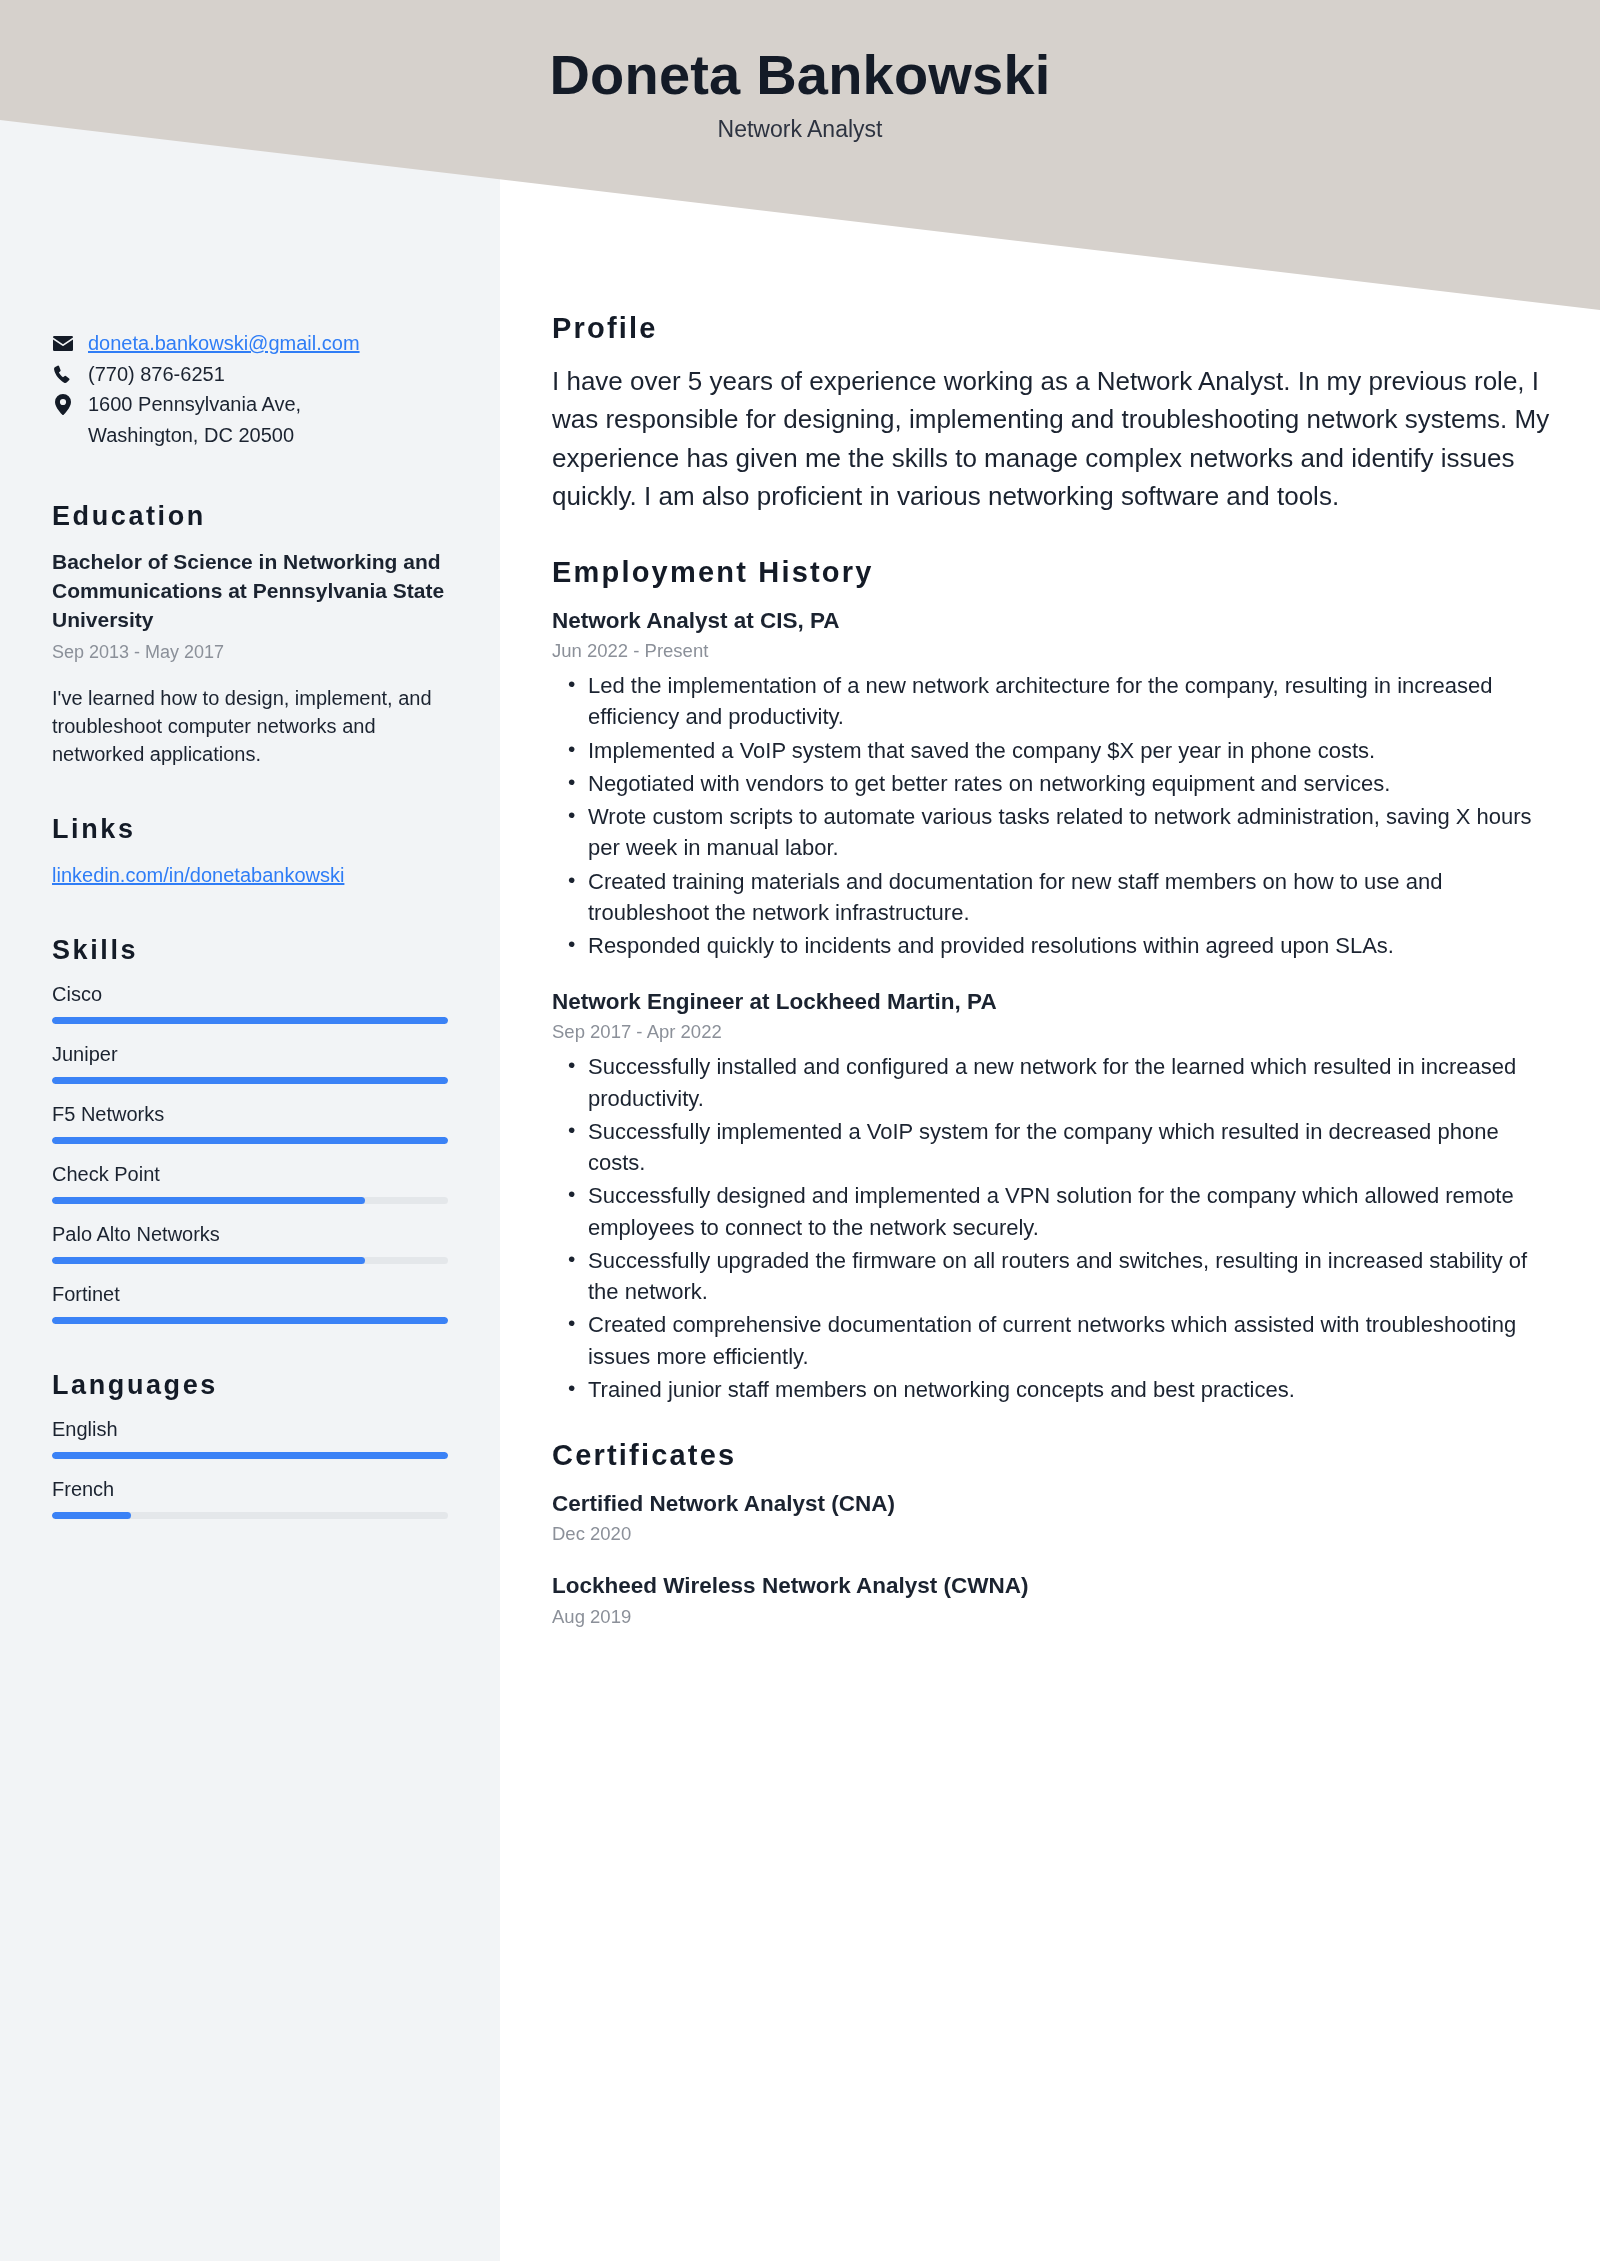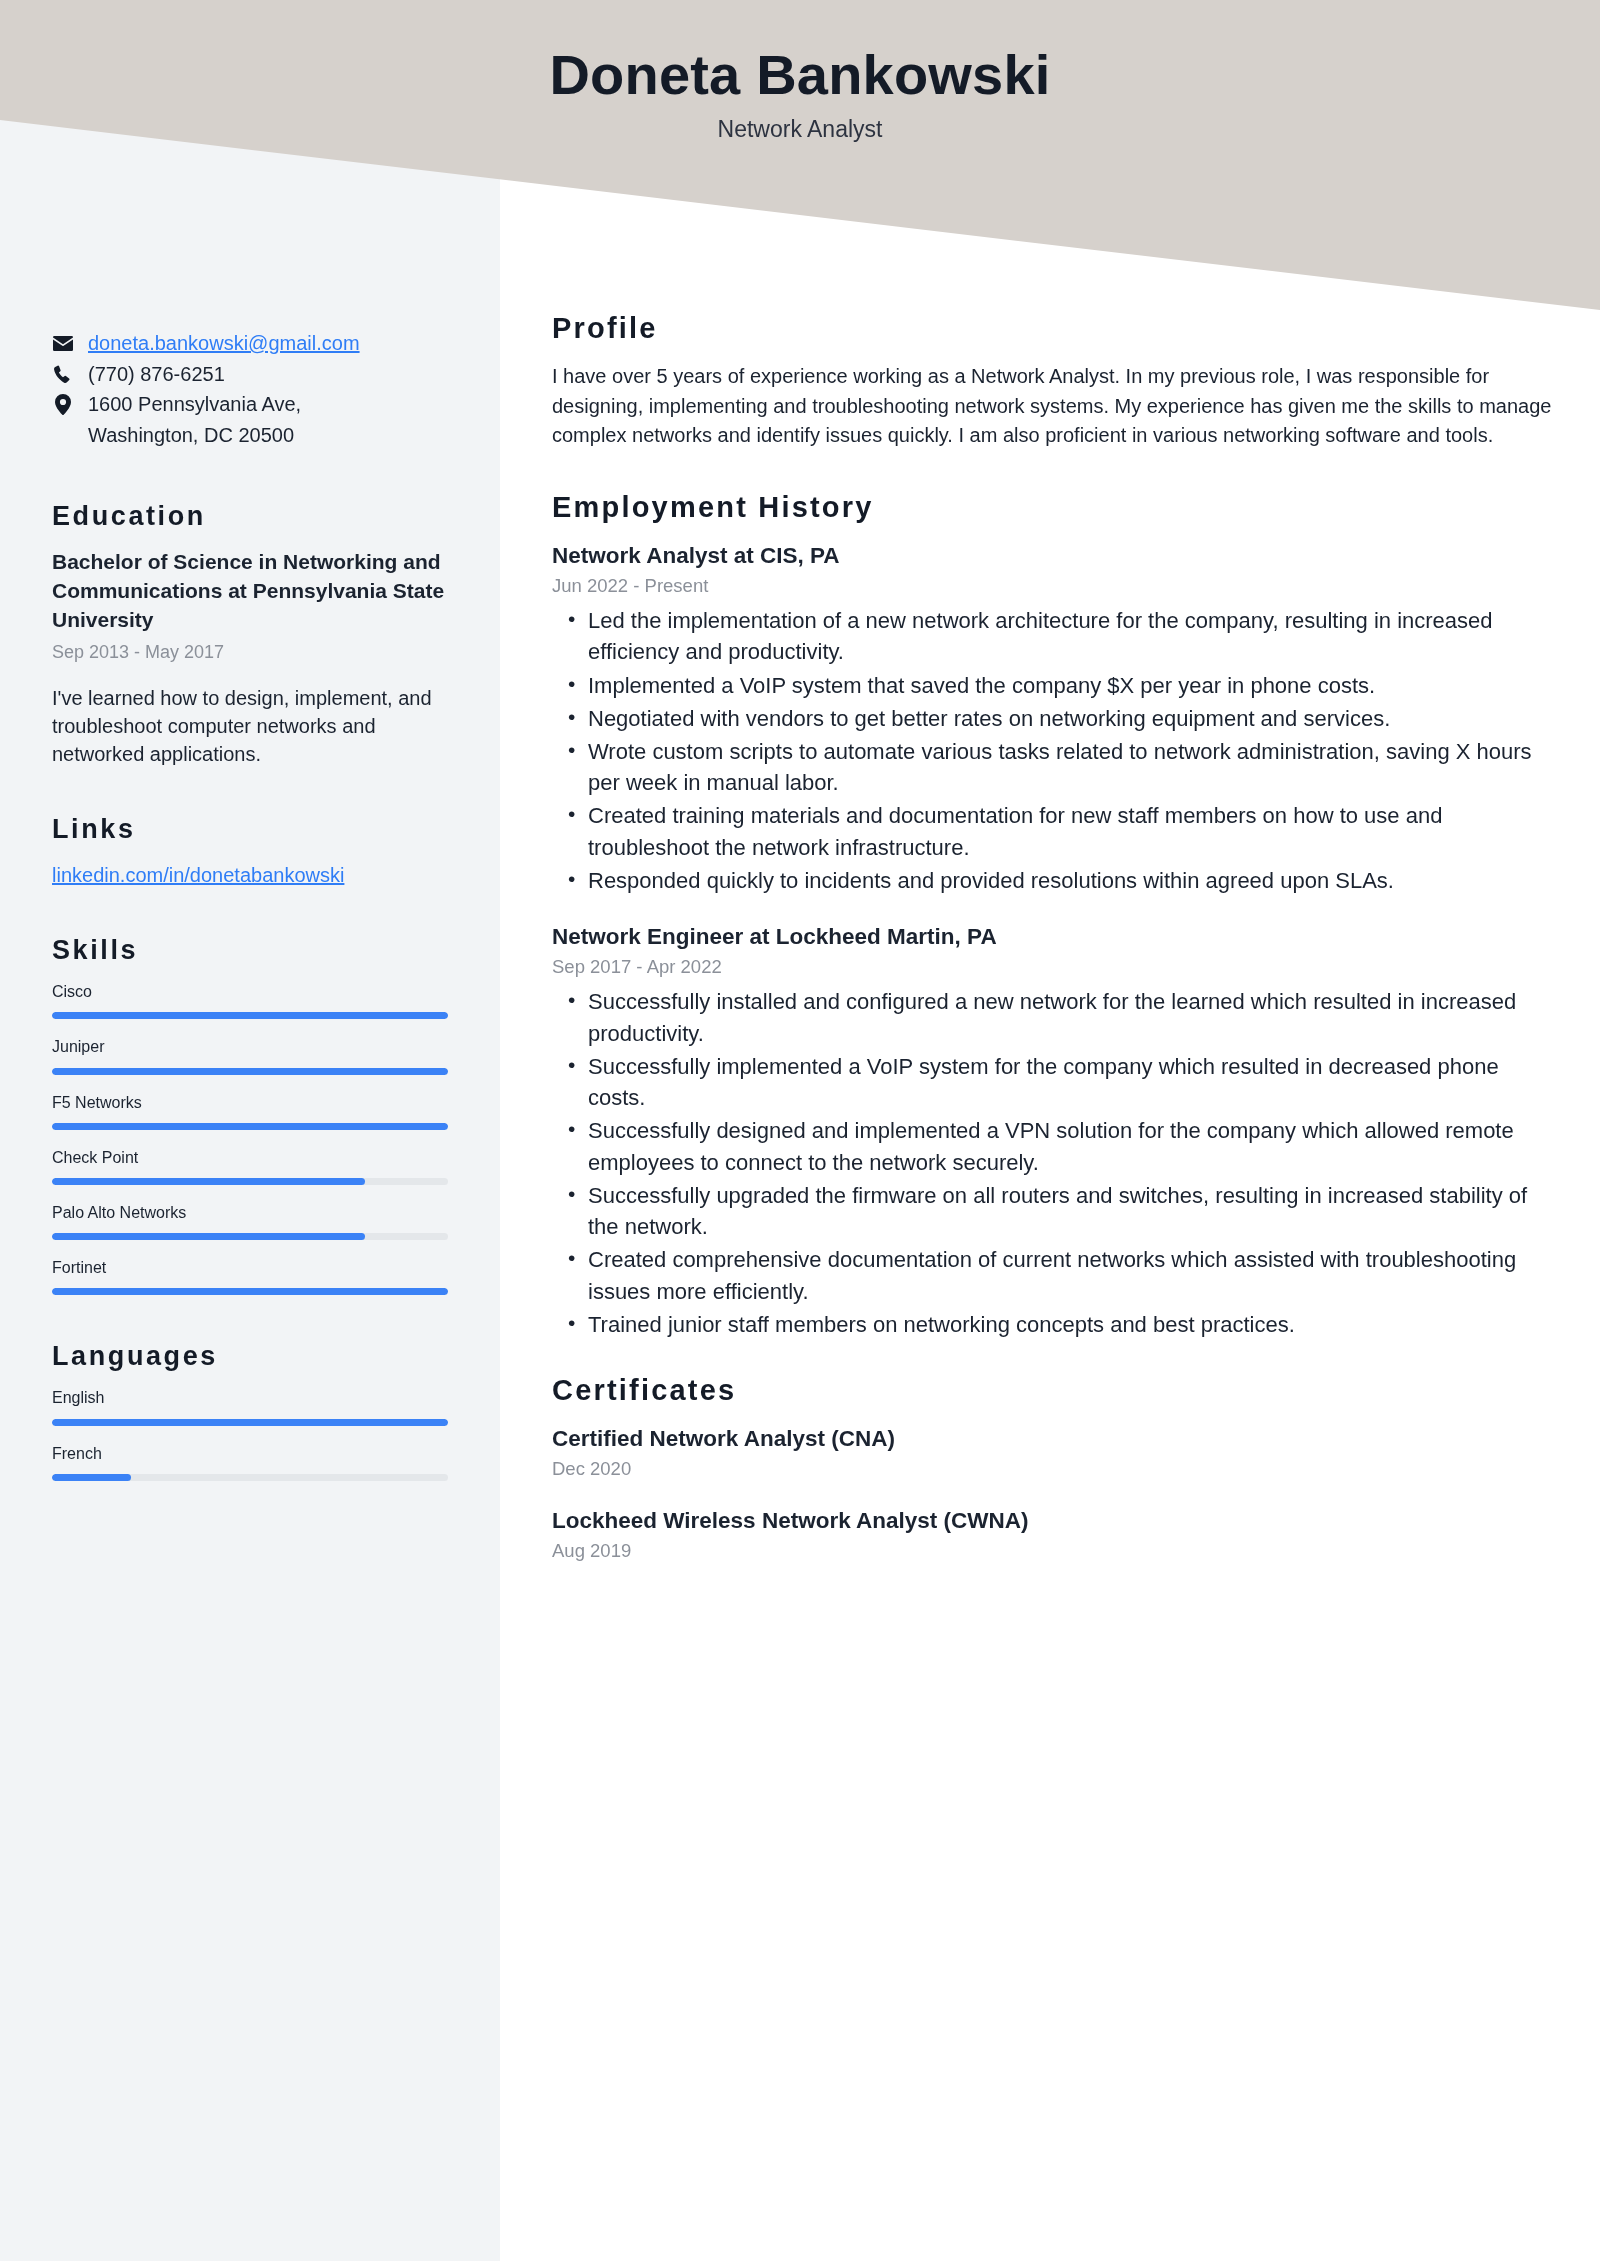--- a/index.html
+++ b/index.html
@@ -84,40 +84,40 @@
   }
   .edu-desc {
     font-size:20px; line-height:1.38; color:#1b2330; margin-top:20px;
   }
 
   .link-item { font-size:20px; line-height:1.4; }
   .link-item a { color:#2f7df6; text-decoration:underline; }
 
   
   .bar-item { margin-bottom:18px; }
-  .bar-label { font-size:16px; color:#1b2330; margin-bottom:11px; line-height:1.2; }
+  .bar-label { font-size:20px; color:#1b2330; margin-bottom:11px; line-height:1.2; }
   .bar-track {
     position:relative; width:100%; height:7px;
     background:#e4e7ea; border-radius:4px; overflow:hidden;
   }
   .bar-fill {
     position:absolute; left:0; top:0; height:7px;
     background:#3b82f6; border-radius:4px;
   }
 
   
   .main-h {
     font-size:29px; font-weight:bold; letter-spacing:2.2px;
     color:#141b27; margin-bottom:17px;
   }
   .section { margin-bottom:40px; }
   .section.tight { margin-bottom:34px; }
 
   .profile-text {
-    font-size:20px; line-height:1.48; color:#1b2330;
+    font-size:26px; line-height:1.48; color:#1b2330;
   }
 
   .job { margin-bottom:26px; }
   .job-h {
     font-size:22.5px; font-weight:bold; color:#1b2330; line-height:1.3;
   }
   .job-date {
     font-size:18.5px; color:#8b9099; margin-top:5px; margin-bottom:8px;
   }
   .bullets { list-style:none; }

